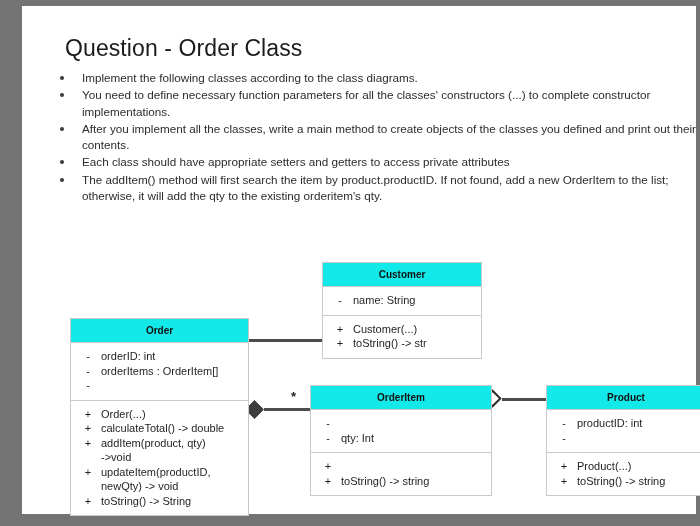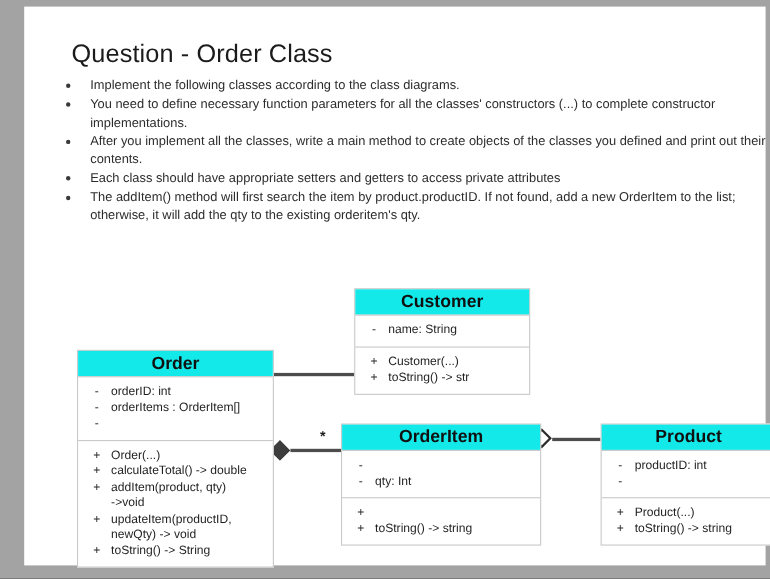--- a/index.html
+++ b/index.html
@@ -13,21 +13,21 @@
     height: 526px;
     overflow: hidden;
     font-family: "Liberation Sans", sans-serif;
   }
 
   
   #page-frame {
     position: absolute;
     left: 0; top: 0;
     width: 700px; height: 526px;
-    background: #a3a3a3;
+    background: #737373;
   }
   #page-sheet {
     position: absolute;
     left: 22px;
     top: 6px;
     width: 674px;
     height: 508px;
     background: #ffffff;
   }
 
@@ -73,21 +73,21 @@
   
   .uml-class {
     position: absolute;
     background: #ffffff;
     border: 1px solid #c9c9c9;
     box-sizing: border-box;
   }
   .uml-header {
     background: #13e9e9;
     color: #101010;
-    font-size: 16px;
+    font-size: 10px;
     font-weight: bold;
     text-align: center;
     padding: 5px 0 5px 0;
     line-height: 13px;
   }
   .uml-section {
     border-top: 1px solid #c9c9c9;
     padding: 6px 0 7px 0;
   }
   .uml-section:first-of-type {

